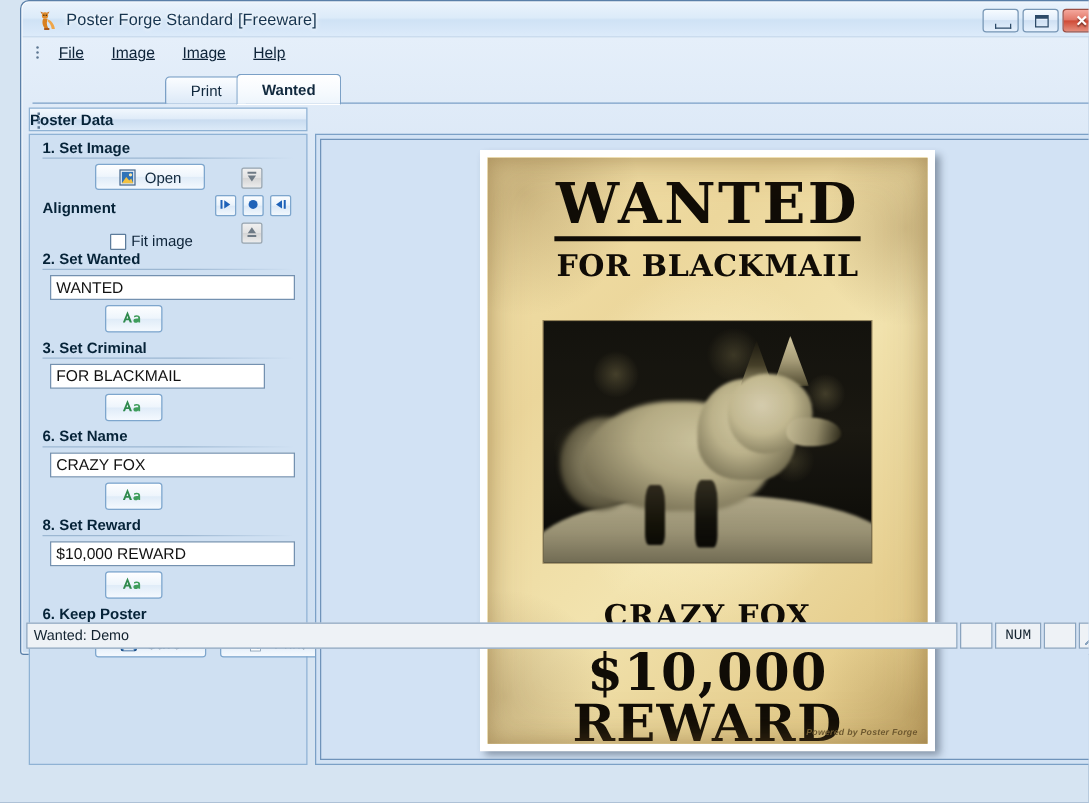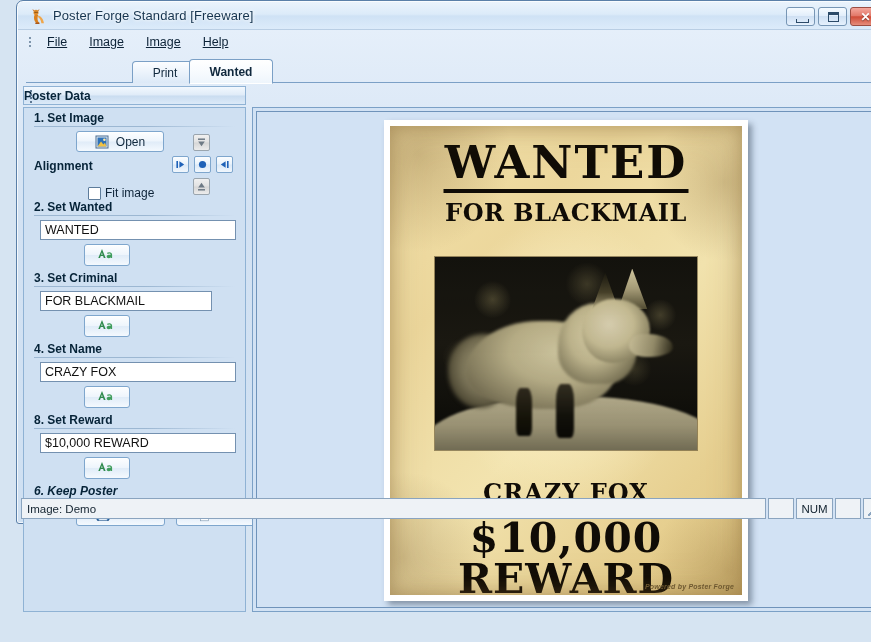--- a/index.html
+++ b/index.html
@@ -402,21 +402,21 @@
   .sb-cell {
     box-sizing: border-box;
     border: 1px solid #8aa4bf;
     background: #eef2f6;
     display: flex; align-items: center;
     font-size: 11.5px; color: #12222f;
     padding: 0 5px;
   }
   .sb-main { flex: 1 1 auto; }
   .sb-small { width: 26px; justify-content: center; }
-  .sb-num { width: 37px; justify-content: center; }
+  .sb-num { width: 37px; justify-content: center; font-family: Liberation Mono, monospace; }
   .sb-grip {
     width: 21px;
     border: 1px solid #8aa4bf;
     background: #eef2f6;
     position: relative;
     box-sizing: border-box;
   }
   .sb-grip i {
     position: absolute; right: 2px; bottom: 2px;
     width: 13px; height: 13px;
@@ -585,21 +585,21 @@
       </div>
       <div class="btn" style="left:24px; top:207px; width:46px; height:22px;">
         <span>
           <svg width="20" height="13" viewBox="0 0 20 13">
             <path d="M5 2 L8.6 11 H6.8 L6.1 9.1 H3.7 L3.0 11 H1.3 Z M4.2 7.8 H5.6 L4.9 5.6 Z" fill="#2f8a4d"></path>
             <path d="M12.2 5.2 C14.2 5.2 15.1 6.1 15.1 7.6 V11 H13.7 V10.2 C13.3 10.8 12.6 11.2 11.7 11.2 C10.5 11.2 9.7 10.5 9.7 9.5 C9.7 8.3 10.7 7.7 12.4 7.7 H13.6 V7.5 C13.6 6.8 13.2 6.4 12.3 6.4 C11.6 6.4 11.0 6.6 10.5 6.9 L10.1 5.8 C10.7 5.4 11.4 5.2 12.2 5.2 Z" fill="#3f9d5c"></path>
           </svg>
         </span>
       </div>
 
-      <div class="group-title" style="top:234px;">4. Set Name</div>
+      <div class="group-title" style="top:234px;">6. Set Name</div>
       <div class="group-rule" style="top:249px;"></div>
       <div class="tinput" style="left:16px; top:254px; width:196px; height:20px;">
         <span>CRAZY FOX</span>
       </div>
       <div class="btn" style="left:24px; top:278px; width:46px; height:22px;">
         <span>
           <svg width="20" height="13" viewBox="0 0 20 13">
             <path d="M5 2 L8.6 11 H6.8 L6.1 9.1 H3.7 L3.0 11 H1.3 Z M4.2 7.8 H5.6 L4.9 5.6 Z" fill="#2f8a4d"></path>
             <path d="M12.2 5.2 C14.2 5.2 15.1 6.1 15.1 7.6 V11 H13.7 V10.2 C13.3 10.8 12.6 11.2 11.7 11.2 C10.5 11.2 9.7 10.5 9.7 9.5 C9.7 8.3 10.7 7.7 12.4 7.7 H13.6 V7.5 C13.6 6.8 13.2 6.4 12.3 6.4 C11.6 6.4 11.0 6.6 10.5 6.9 L10.1 5.8 C10.7 5.4 11.4 5.2 12.2 5.2 Z" fill="#3f9d5c"></path>
           </svg>
@@ -613,21 +613,21 @@
       </div>
       <div class="btn" style="left:24px; top:349px; width:46px; height:22px;">
         <span>
           <svg width="20" height="13" viewBox="0 0 20 13">
             <path d="M5 2 L8.6 11 H6.8 L6.1 9.1 H3.7 L3.0 11 H1.3 Z M4.2 7.8 H5.6 L4.9 5.6 Z" fill="#2f8a4d"></path>
             <path d="M12.2 5.2 C14.2 5.2 15.1 6.1 15.1 7.6 V11 H13.7 V10.2 C13.3 10.8 12.6 11.2 11.7 11.2 C10.5 11.2 9.7 10.5 9.7 9.5 C9.7 8.3 10.7 7.7 12.4 7.7 H13.6 V7.5 C13.6 6.8 13.2 6.4 12.3 6.4 C11.6 6.4 11.0 6.6 10.5 6.9 L10.1 5.8 C10.7 5.4 11.4 5.2 12.2 5.2 Z" fill="#3f9d5c"></path>
           </svg>
         </span>
       </div>
 
-      <div class="group-title" style="top:376px;font-style:italic;">6. Keep Poster</div>
+      <div class="group-title" style="top:376px;">6. Keep Poster</div>
       <div class="group-rule" style="top:391px;"></div>
       <div class="btn" style="left:16px; top:396px; width:89px; height:22px;">
         <span class="bico">
           <svg width="14" height="14" viewBox="0 0 14 14">
             <rect x="1" y="1.5" width="12" height="11" rx="1.2" fill="#2f72b8" stroke="#1d4f86"></rect>
             <rect x="3.6" y="1.8" width="6.8" height="4.4" fill="#dbe9f7"></rect>
             <rect x="7.6" y="2.3" width="2" height="3.2" fill="#3f7fc0"></rect>
             <rect x="3" y="7.6" width="8" height="4.6" fill="#e9f2fb" stroke="#9bb8d6" stroke-width=".6"></rect>
           </svg>
         </span>
@@ -676,21 +676,21 @@
             <div class="pz p-name">CRAZY FOX</div>
             <div class="pz p-reward">$10,000 REWARD</div>
             <div class="p-watermark">Powered by Poster Forge</div>
           </div>
         </div>
 
       </div>
     </div>
 
     <div class="statusbar">
-      <div class="sb-cell sb-main">Image: Demo</div>
+      <div class="sb-cell sb-main">Wanted: Demo</div>
       <div class="sb-cell sb-small"></div>
       <div class="sb-cell sb-num">NUM</div>
       <div class="sb-cell sb-small"></div>
       <div class="sb-grip">
           <i></i>
         </div>
     </div>
 
   </div>
 </div>

